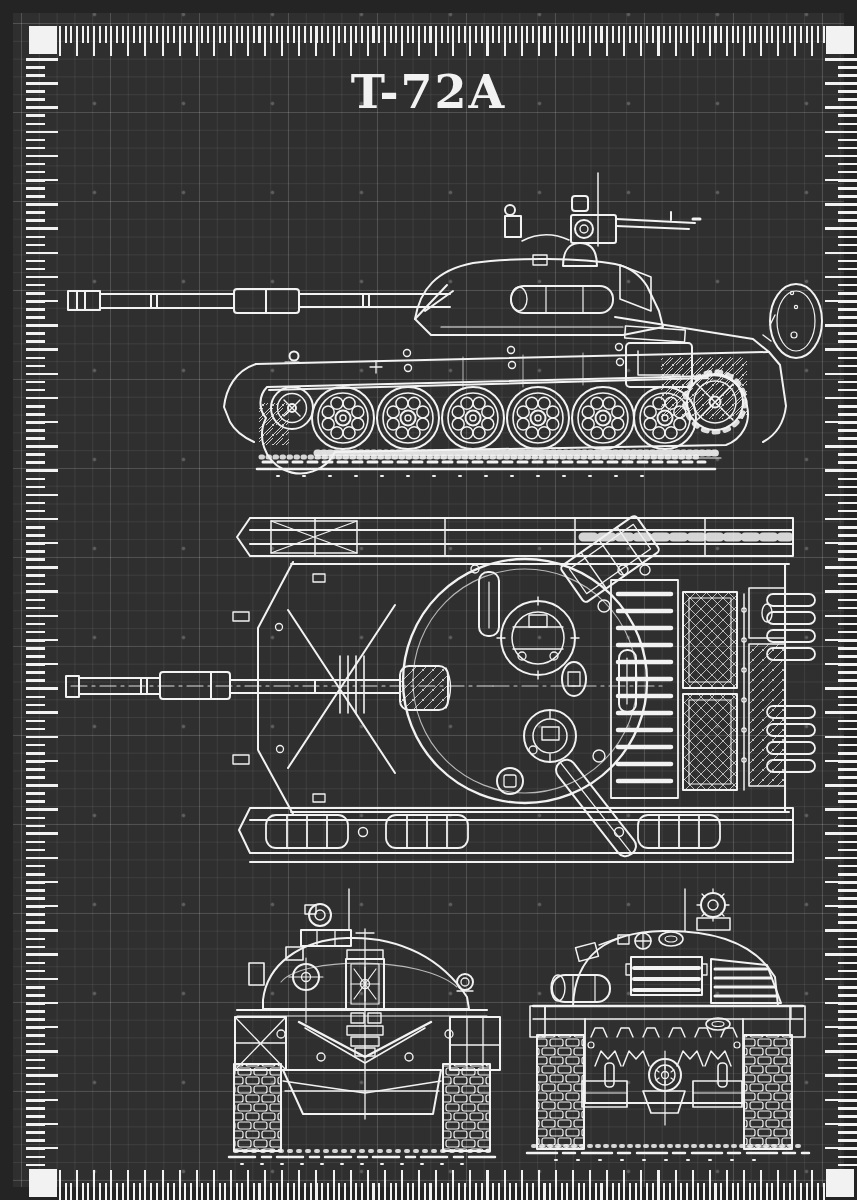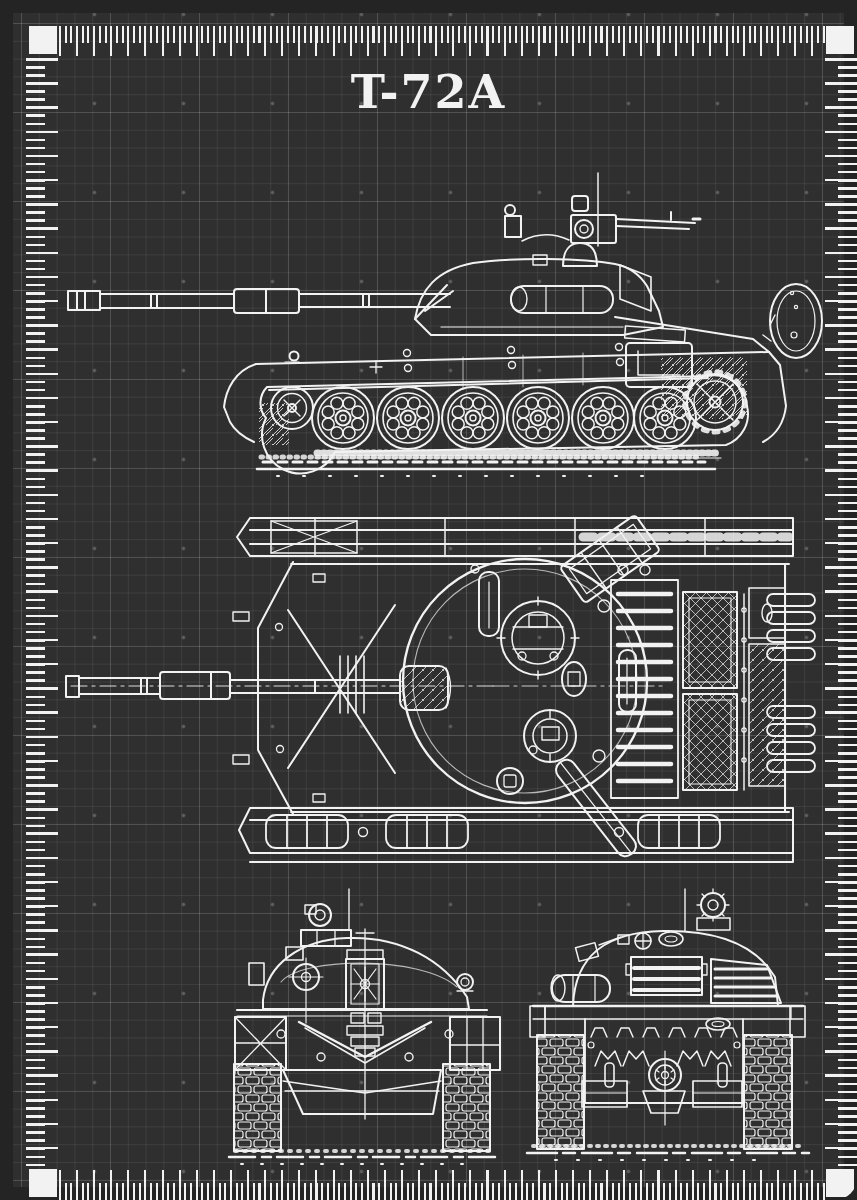--- a/index.html
+++ b/index.html
@@ -2,21 +2,21 @@
 <html style="--outer-bg: #242424; --board-bg: #2f2f2f; --ink: #f2f2f2; --grid-minor: rgba(255,255,255,0.07); --grid-major: rgba(255,255,255,0.10);"><head>
 <meta charset="utf-8">
 <style>
   :root{
     --outer-bg:#242424; --board-bg:#2f2f2f; --ink:#f2f2f2;
     --grid-minor:rgba(255,255,255,0.07); --grid-major:rgba(255,255,255,0.10);
   }
   *{margin:0;padding:0;box-sizing:border-box}
   html,body{background:var(--outer-bg);}
   .poster{position:relative;width:857px;height:1200px;background:var(--outer-bg);overflow:hidden;
-          font-family:"DejaVu Serif","Liberation Serif",serif;border-radius:22px;}
+          font-family:"DejaVu Serif","Liberation Serif",serif;}
   .board{position:absolute;left:13px;top:13px;width:831px;height:1174px;background:var(--board-bg);}
   .board::before{content:"";position:absolute;inset:0;pointer-events:none;
     background-image:
       radial-gradient(circle, rgba(255,255,255,.22) 1px, transparent 2.4px),
       linear-gradient(90deg, var(--grid-major) 1px, transparent 1px),
       linear-gradient(var(--grid-major) 1px, transparent 1px),
       linear-gradient(90deg, var(--grid-minor) 1px, transparent 1px),
       linear-gradient(var(--grid-minor) 1px, transparent 1px);
     background-size:89px 89px,89px 89px,89px 89px,17.8px 17.8px,17.8px 17.8px;
     background-position:37px 46px,8px 0,0 10px,8px 0,0 10px;}

